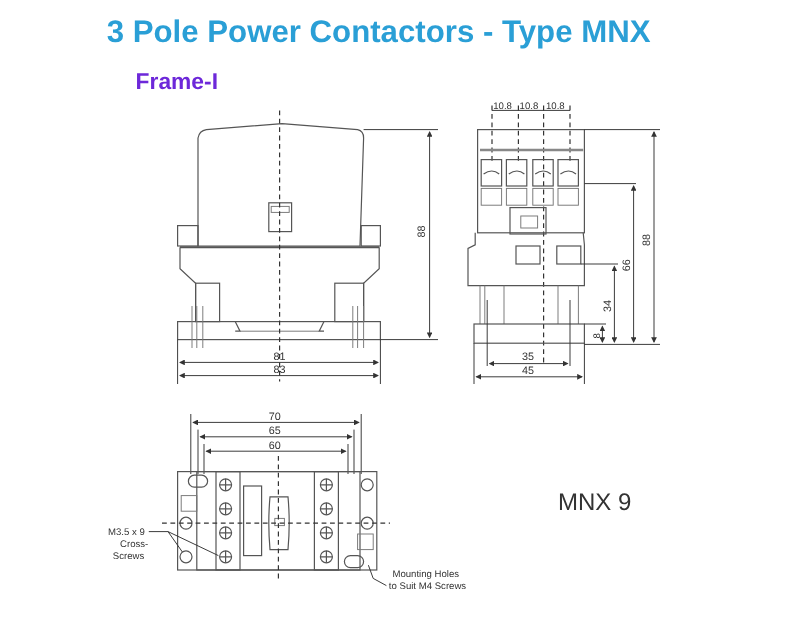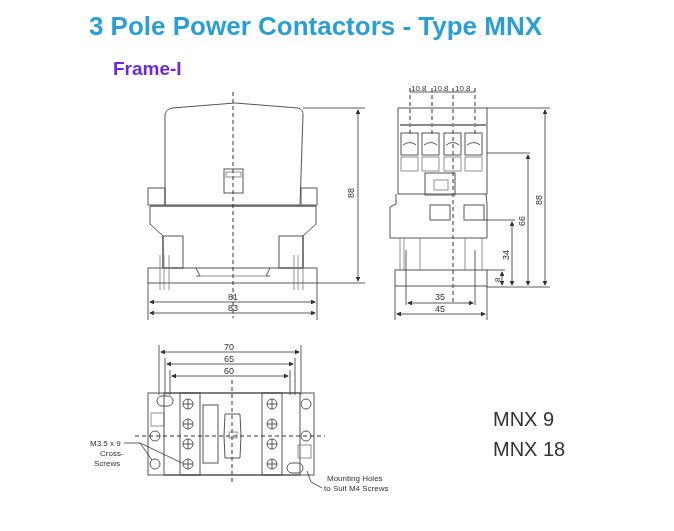--- a/index.html
+++ b/index.html
@@ -8,21 +8,21 @@
   .frame{position:absolute;left:113px;top:58px;font-family:"Liberation Sans",sans-serif;font-weight:bold;font-size:19px;color:#6d28d9;}
   svg{position:absolute;left:0;top:0;}
   .ln{stroke:#555;stroke-width:1;fill:none;}
   .lt{stroke:#777;stroke-width:0.8;fill:none;}
   .ctr{stroke:#333;stroke-width:1;stroke-dasharray:4 3;fill:none;}
   .dim{stroke:#333;stroke-width:0.8;fill:none;}
   .dt{font-family:"Liberation Sans",sans-serif;font-size:9px;fill:#333;}
   .dts{font-family:"Liberation Sans",sans-serif;font-size:8px;fill:#333;}
   .note{font-family:"Liberation Sans",sans-serif;font-size:8px;fill:#333;}
   .models{position:absolute;left:465px;top:404px;}
-  .model{font-family:"Liberation Sans",sans-serif;font-size:20px;color:#333;height:30px;line-height:30px;margin-left:28px;}
+  .model{font-family:"Liberation Sans",sans-serif;font-size:20px;color:#333;height:30px;line-height:30px;}
 </style>
 </head>
 <body>
 
 <div class="title">3 Pole Power Contactors - Type MNX</div>
 <div class="frame">Frame-I</div>
 
 <svg width="674" height="531" viewBox="0 0 674 531">
   <defs>
     <marker id="ar" markerWidth="6" markerHeight="6" refX="5" refY="3" orient="auto">
@@ -195,14 +195,13 @@
     <text class="note" x="90" y="446">M3.5 x 9</text>
     <text class="note" x="100" y="456">Cross-</text>
     <text class="note" x="94" y="466">Screws</text>
     <text class="note" x="327" y="481">Mounting Holes</text>
     <text class="note" x="324" y="491">to Suit M4 Screws</text>
   </g>
 </svg>
 
 <div class="models">
   <div class="model">MNX 9</div>
-  <div class="model">MNX 18</div>
 </div>
 
 </body></html>

